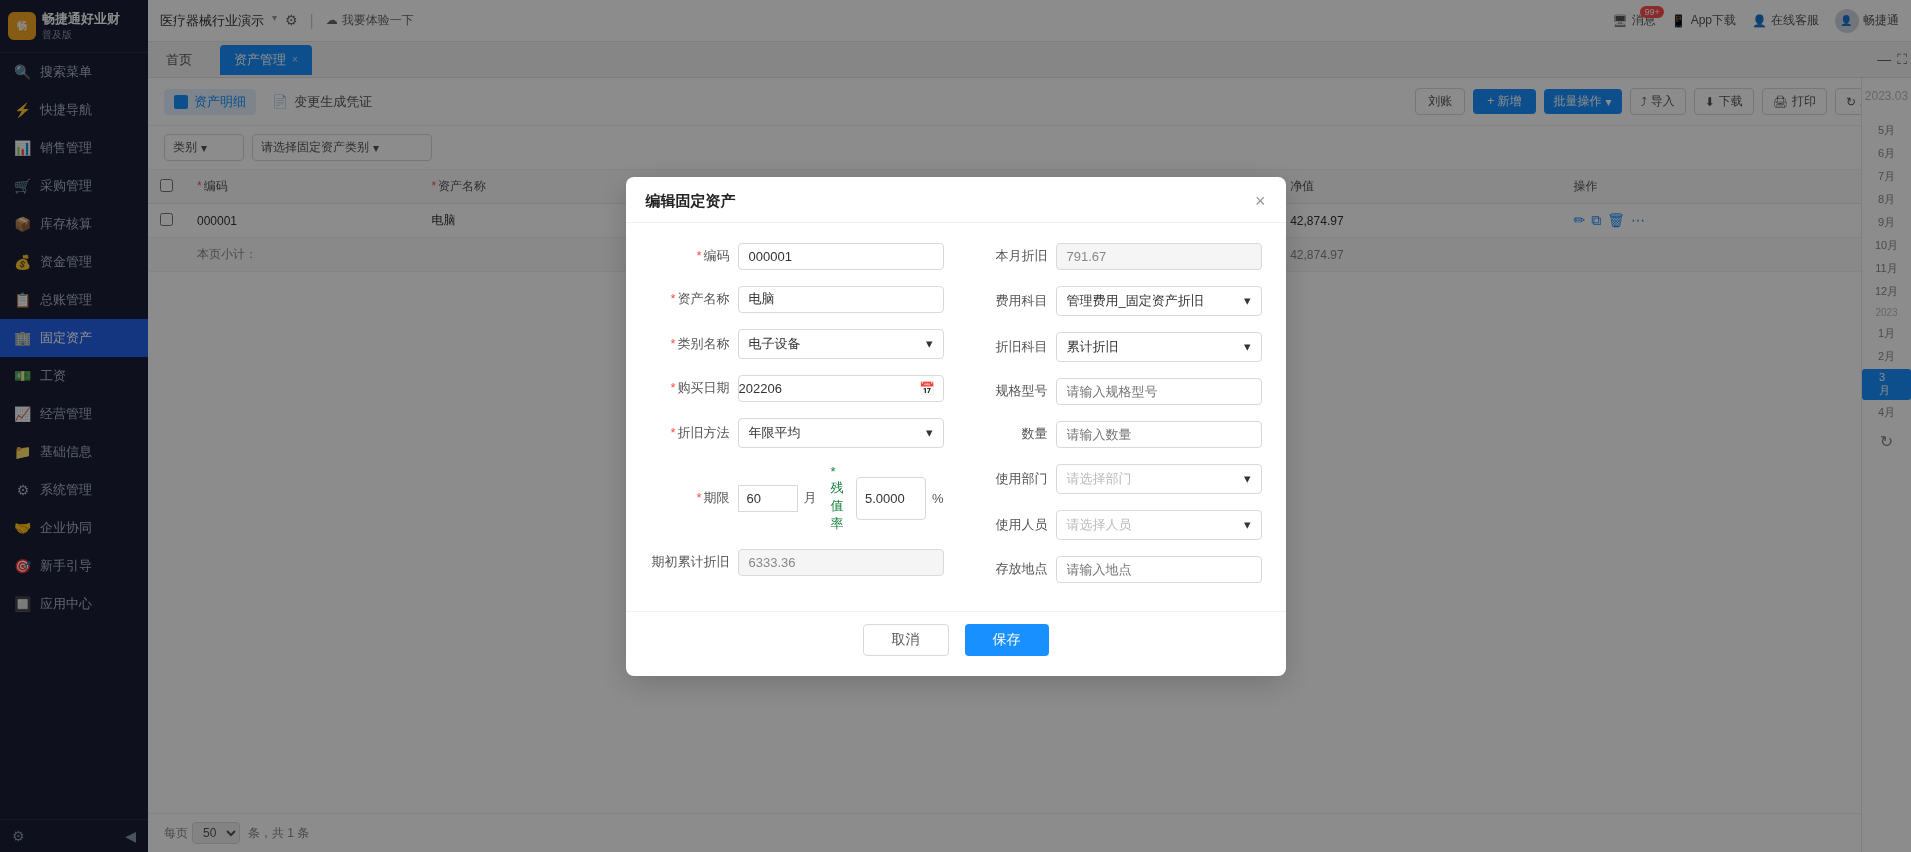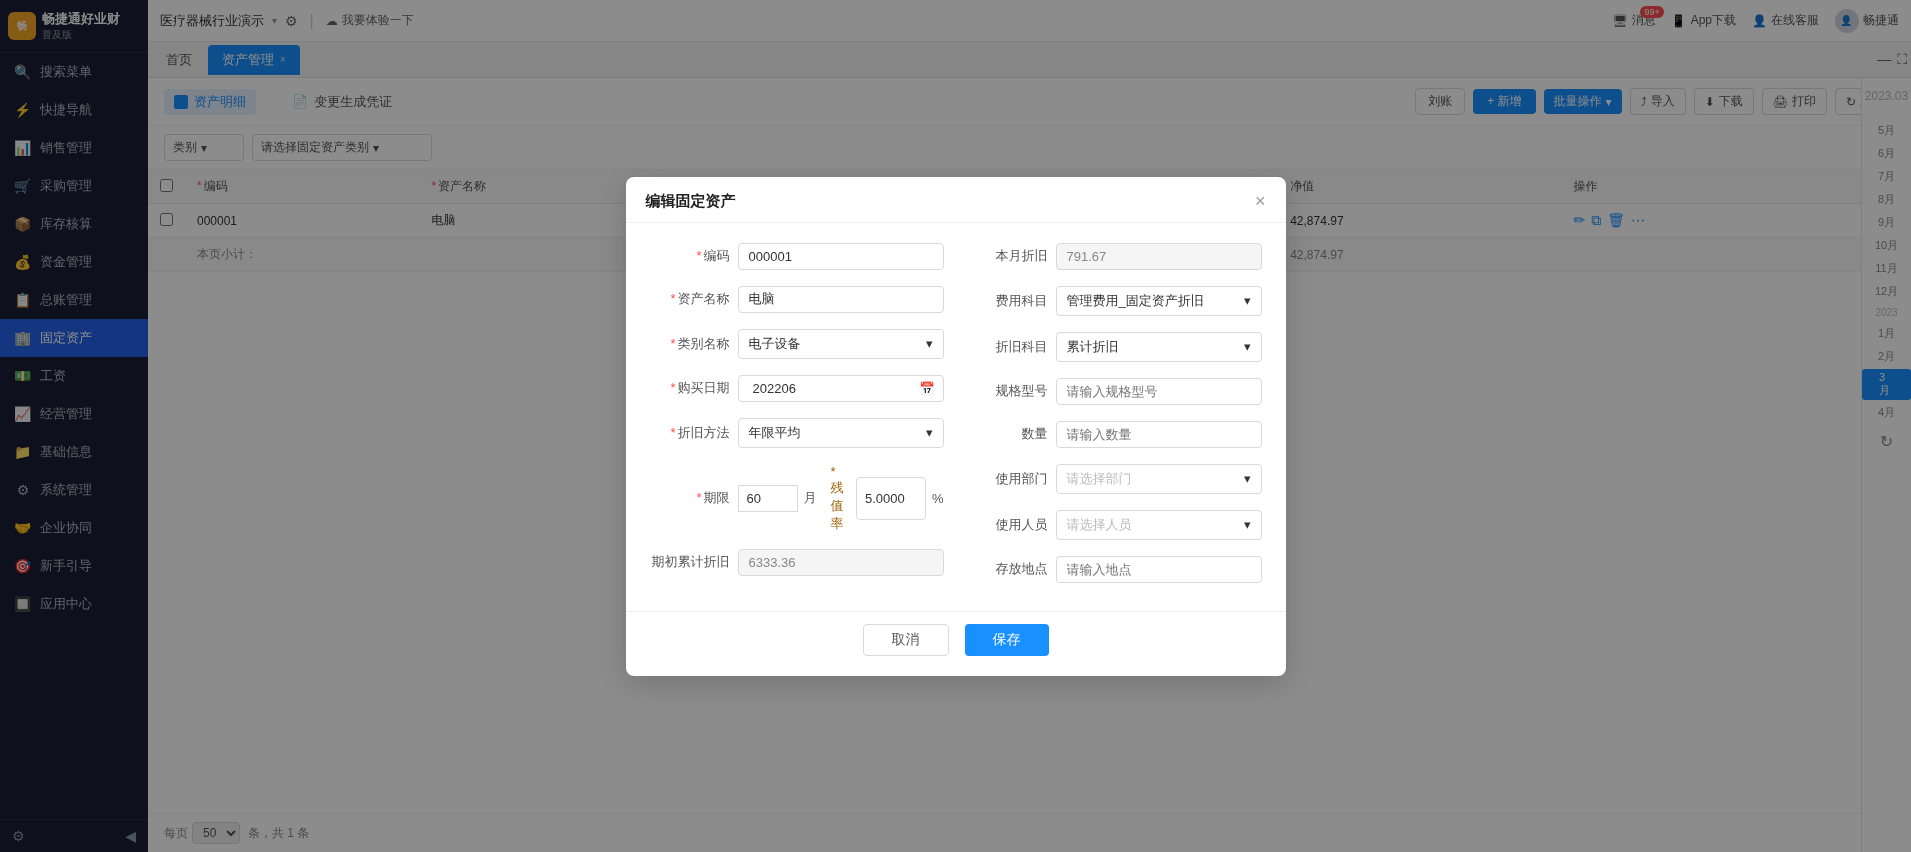--- a/index.html
+++ b/index.html
@@ -69,41 +69,41 @@
     .top-bar {
       background: #fff;
       height: 42px;
       display: flex;
       align-items: center;
       padding: 0 12px;
       gap: 12px;
       border-bottom: 1px solid #e8e8e8;
       flex-shrink: 0;
     }
-    .top-bar-left { display: flex; align-items: center; gap: 8px; flex: 1; }
+    .top-bar-left { display: flex; align-items: flex-start; gap: 8px; flex: 1; }
     .company-name { font-size: 13px; color: #333; font-weight: 500; }
     .dropdown-icon { color: #999; font-size: 10px; }
     .gear-icon { color: #666; font-size: 14px; cursor: pointer; }
     .feedback-btn { display: flex; align-items: center; gap: 4px; color: #666; font-size: 12px; cursor: pointer; }
     .top-bar-right { display: flex; align-items: center; gap: 16px; }
     .top-bar-action { display: flex; align-items: center; gap: 4px; color: #555; font-size: 12px; cursor: pointer; position: relative; }
     .badge { background: #ff4d4f; color: #fff; font-size: 9px; border-radius: 8px; padding: 1px 4px; position: absolute; top: -6px; right: -8px; }
     .user-avatar { width: 24px; height: 24px; border-radius: 50%; background: #d0d7e2; display: flex; align-items: center; justify-content: center; font-size: 10px; color: #666; }
     .user-name { font-size: 12px; color: #555; }
 
     
     .tab-bar {
       background: #f5f5f5;
       height: 36px;
       display: flex;
       align-items: center;
       padding: 0 4px;
       border-bottom: 1px solid #e0e0e0;
       flex-shrink: 0;
-      gap: 2px;
+      gap: 14px;
     }
     .tab {
       height: 30px;
       padding: 0 14px;
       display: flex;
       align-items: center;
       gap: 6px;
       border-radius: 4px 4px 0 0;
       font-size: 13px;
       cursor: pointer;
@@ -126,21 +126,21 @@
     .asset-page {
       background: #fff;
       height: 100%;
       display: flex;
       flex-direction: column;
     }
     .asset-toolbar {
       display: flex;
       align-items: center;
       padding: 10px 16px;
-      gap: 26px;
+      gap: 6px;
       border-bottom: 1px solid #f0f0f0;
       flex-shrink: 0;
     }
     .toolbar-tab {
       display: flex;
       align-items: center;
       gap: 6px;
       padding: 4px 10px;
       border-radius: 4px;
       font-size: 13px;
@@ -305,21 +305,21 @@
     .form-input-with-icon {
       flex: 1;
       position: relative;
       display: flex;
       align-items: center;
     }
     .form-input-with-icon input {
       width: 100%;
       border: 1px solid #d9d9d9;
       border-radius: 4px;
-      padding: 5px 28px 5px 14px;
+      padding: 5px 28px 5px 0;
       font-size: 13px;
       color: #333;
       outline: none;
     }
     .form-input-with-icon .cal-icon {
       position: absolute;
       right: 8px;
       color: #999;
       font-size: 13px;
     }
@@ -345,21 +345,21 @@
     .period-input {
       width: 60px;
       border: 1px solid #d9d9d9;
       border-radius: 0;
       padding: 5px 8px;
       font-size: 13px;
       color: #333;
       outline: none;
     }
     .period-unit { font-size: 13px; color: #555; }
-    .residual-label { font-size: 13px; color: #a16207; margin-left: 8px; }
+    .residual-label { font-size: 13px; color: #15803d; margin-left: 8px; }
     .residual-input { width: 70px; border: 1px solid #d9d9d9; border-radius: 4px; padding: 13px 8px; font-size: 13px; color: #333; outline: none; }
     .residual-pct { font-size: 13px; color: #555; }
     .note-text {
       font-size: 11px;
       color: #f5a623;
       padding: 0 0 12px 0;
     }
     .modal-footer {
       display: flex;
       justify-content: center;

